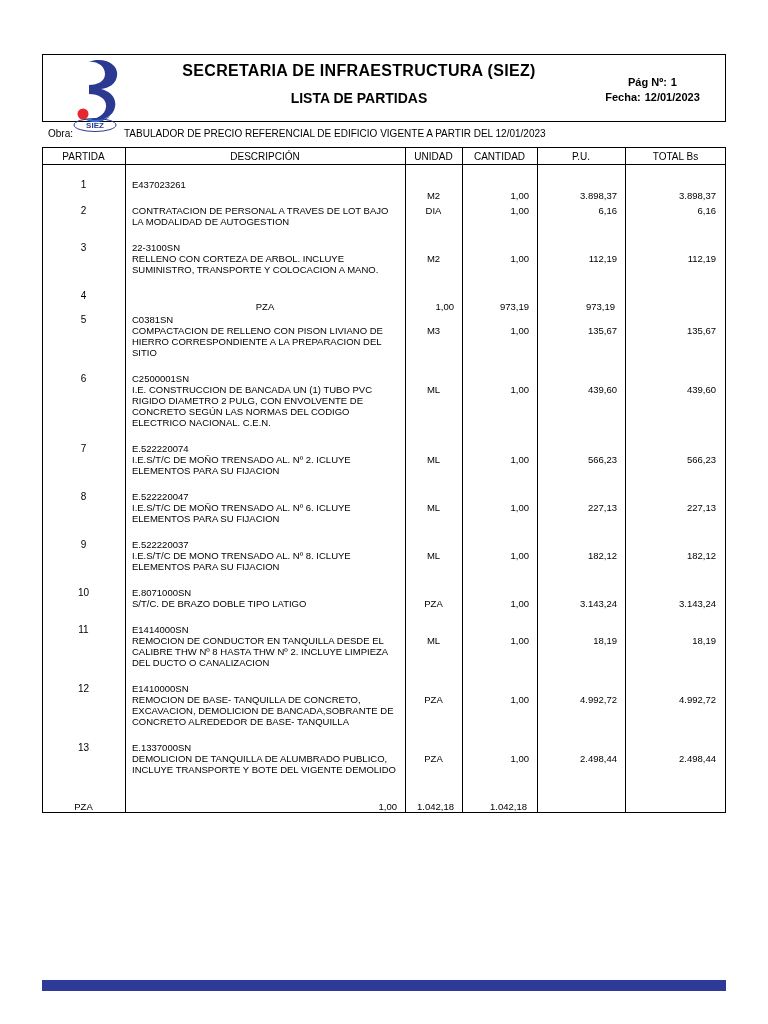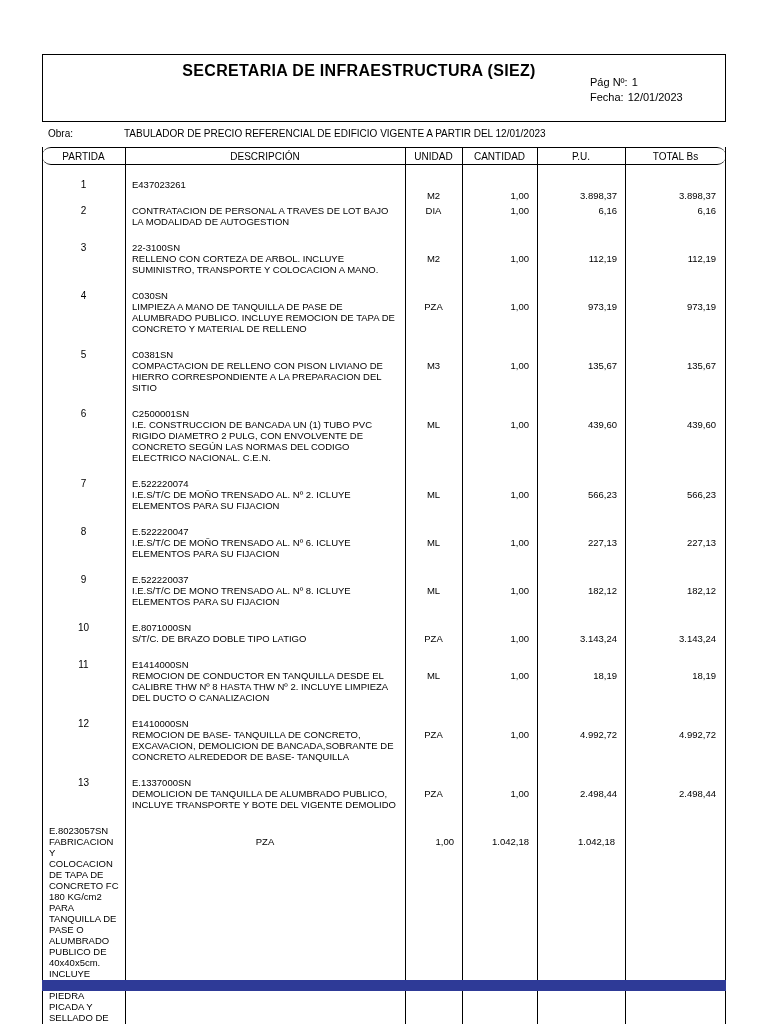--- a/index.html
+++ b/index.html
@@ -24,41 +24,40 @@
   .org-title {
     position:absolute; left:90px; right:140px; top:10px;
     text-align:center; font-size:16px; font-weight:bold; letter-spacing:.3px;
   }
   .doc-title {
     position:absolute; left:90px; right:140px; top:38px;
     text-align:center; font-size:14px; font-weight:bold;
   }
   .meta {
     position:absolute; right:10px; top:22px; width:125px;
-    font-size:11px; font-weight:normal; text-align:left;
+    font-size:11px; font-weight:bold; text-align:center;
   }
   .meta-line { margin-bottom:4px; white-space:nowrap; }
   .meta-line .val { margin-left:4px; }
   
   .obra {
     position:absolute; left:48px; top:128px; width:678px;
     font-size:10px;
   }
   .obra-label { display:inline-block; width:76px; }
   .obra-value { }
   
   .table {
     position:absolute; left:42px; top:147px; width:684px;
     border-bottom:1px solid #000;
   }
   .vline { position:absolute; top:0; bottom:0; width:1px; background:#000; }
   .grid-row {
     display:grid;
     grid-template-columns:83px 280px 57px 75px 88px 101px;
-    border-radius:9px;
   }
   .thead {
     border-top:1px solid #000;
     border-bottom:1px solid #000;
     height:18px;
     align-items:center;
   }
   .th { text-align:center; font-size:10px; }
   .tbody { padding-top:12px; }
   .c-part { text-align:center; font-size:10px; padding-top:2px; }
@@ -73,21 +72,31 @@
     width:684px; height:11px;
     background:var(--footer-bar, #2e3a97);
   }
 </style>
 </head>
 <body>
 
 <div class="page">
 
   <div class="header-box">
+    <div class="logo">
+      <svg viewBox="0 0 60 74" width="66" height="74">
+        <path d="M20 4 C36 -2 51 6 49 18 C48 26 41 30 33 31 C41 33 49 39 47 49 C45 60 30 66 16 61 C26 63 37 58 38 49 C39 41 31 36 21 36 L21 27 C30 27 37 23 37 16 C37 8 29 3 20 4 Z" fill="var(--logo-blue,#2b3990)"></path>
+        <path d="M16 61 C24 66 36 65 42 58 C36 62 26 63 16 61 Z" fill="var(--logo-cyan,#2a6fd6)"></path>
+        <circle cx="15" cy="56" r="5.5" fill="var(--logo-red,#e8262d)"></circle>
+        <ellipse cx="27" cy="67" rx="21" ry="6.5" fill="none" stroke="var(--logo-blue,#2b3990)" stroke-width="1"></ellipse>
+        <text x="27" y="70" text-anchor="middle" font-size="8" font-weight="bold" fill="var(--logo-blue,#2b3990)">SIEZ</text>
+      </svg>
+    </div>
     <div class="org-title">SECRETARIA DE INFRAESTRUCTURA  (SIEZ)</div>
+    <div class="doc-title">LISTA DE PARTIDAS</div>
     <div class="meta">
       <div class="meta-line"><span>Pág Nº:</span><span class="val">1</span></div>
       <div class="meta-line"><span>Fecha:</span><span class="val">12/01/2023</span></div>
     </div>
   </div>
 
   <div class="obra">
     <span class="obra-label">Obra:</span><span class="obra-value">TABULADOR DE PRECIO REFERENCIAL DE EDIFICIO VIGENTE A PARTIR DEL 12/01/2023</span>
   </div>
 
@@ -136,24 +145,20 @@
             <div>22-3100SN</div>
             <div>RELLENO CON CORTEZA DE ARBOL. INCLUYE SUMINISTRO, TRANSPORTE Y COLOCACION A MANO.</div>
           </div>
           <div class="c-unid" style="padding-top: 13px;">M2</div>
           <div class="c-cant" style="padding-top: 13px;">1,00</div>
           <div class="c-pu" style="padding-top: 13px;">112,19</div>
           <div class="c-tot" style="padding-top: 13px;">112,19</div>
         </div>
         <div class="trow grid-row">
           <div class="c-part">4</div>
-          <div class="c-desc">
-            <div>C030SN</div>
-            <div>LIMPIEZA A MANO DE TANQUILLA DE PASE DE ALUMBRADO PUBLICO. INCLUYE REMOCION DE TAPA DE CONCRETO Y MATERIAL DE RELLENO</div>
-          </div>
           <div class="c-unid" style="padding-top: 13px;">PZA</div>
           <div class="c-cant" style="padding-top: 13px;">1,00</div>
           <div class="c-pu" style="padding-top: 13px;">973,19</div>
           <div class="c-tot" style="padding-top: 13px;">973,19</div>
         </div>
         <div class="trow grid-row">
           <div class="c-part">5</div>
           <div class="c-desc">
             <div>C0381SN</div>
             <div>COMPACTACION DE RELLENO CON PISON LIVIANO DE HIERRO CORRESPONDIENTE A LA PREPARACION DEL SITIO</div>
@@ -245,24 +250,20 @@
           <div class="c-desc">
             <div>E.1337000SN</div>
             <div>DEMOLICION DE TANQUILLA DE ALUMBRADO PUBLICO, INCLUYE TRANSPORTE Y BOTE DEL VIGENTE DEMOLIDO</div>
           </div>
           <div class="c-unid" style="padding-top: 13px;">PZA</div>
           <div class="c-cant" style="padding-top: 13px;">1,00</div>
           <div class="c-pu" style="padding-top: 13px;">2.498,44</div>
           <div class="c-tot" style="padding-top: 13px;">2.498,44</div>
         </div>
         <div class="trow grid-row">
-          <div class="c-desc">
-            <div>E.8023057SN</div>
-            <div>FABRICACION Y COLOCACION DE TAPA DE CONCRETO FC 180 KG/cm2 PARA TANQUILLA DE PASE O ALUMBRADO PUBLICO DE 40x40x5cm. INCLUYE RELLENO CON PIEDRA PICADA Y SELLADO DE TAPA CON MORTERO</div>
-          </div>
           <div class="c-unid" style="padding-top: 13px;">PZA</div>
           <div class="c-cant" style="padding-top: 13px;">1,00</div>
           <div class="c-pu" style="padding-top: 13px;">1.042,18</div>
           <div class="c-tot" style="padding-top: 13px;">1.042,18</div>
         </div>
       </div>
   </div>
 
   <div class="footer-bar"></div>
 

